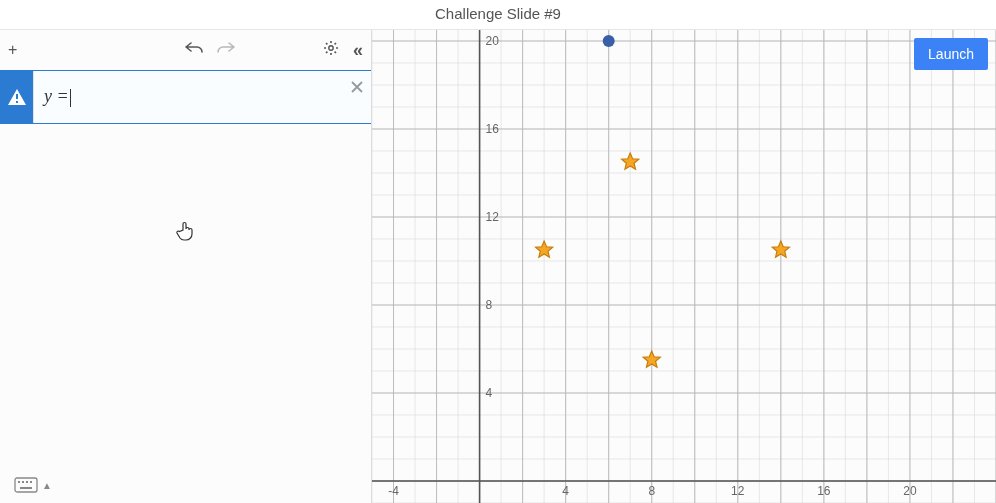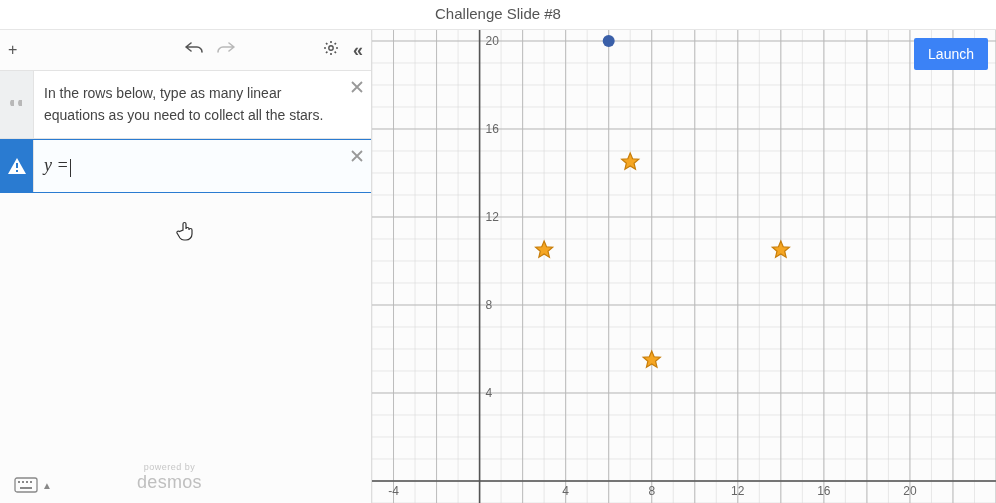--- a/index.html
+++ b/index.html
@@ -147,21 +147,21 @@
       font-size: 18px;
       color: #333;
       pointer-events: none;
       z-index: 50;
     }
   </style>
 </head>
 <body>
 
 <div class="header">
-  <span>Challenge Slide #8</span>
+  <span>Challenge Slide #9</span>
 </div>
 
 <div class="main">
   <div class="sidebar">
     <div class="toolbar">
       <div class="toolbar-left">
         <span class="icon plus-icon">+</span>
       </div>
       <div class="toolbar-right">
         <span class="icon">
@@ -178,33 +178,20 @@
         <span class="icon">
           <svg width="16" height="16" viewBox="0 0 16 16">
               <circle cx="8" cy="8" r="2.2" fill="none" stroke="#555" stroke-width="1.4"></circle>
               <path d="M8 1v2M8 13v2M1 8h2M13 8h2M3 3l1.4 1.4M11.6 11.6L13 13M13 3l-1.4 1.4M4.4 11.6L3 13" stroke="#555" stroke-width="1.6"></path>
             </svg>
         </span>
         <span class="icon" style="font-size:18px;font-weight:bold">«</span>
       </div>
     </div>
 
-    <div class="row">
-      <div class="row-gutter">
-        <svg width="16" height="14" viewBox="0 0 16 14">
-            <path d="M2 2 Q0 5 2 8 L5 8 L5 2 Z M10 2 Q8 5 10 8 L13 8 L13 2 Z" fill="#b8b8b8"></path>
-          </svg>
-      </div>
-      <div class="row-content">In the rows below, type as many linear equations as you need to collect all the stars.</div>
-      <span class="row-close">
-        <svg width="12" height="12" viewBox="0 0 12 12">
-            <path d="M1 1 L11 11 M11 1 L1 11" stroke="#999" stroke-width="1.8"></path>
-          </svg>
-      </span>
-    </div>
 
     <div class="row active">
       <div class="row-gutter">
         <div class="warn-badge">
           <svg width="20" height="18" viewBox="0 0 20 18">
               <path d="M10 1 L19 17 L1 17 Z" fill="#fff"></path>
               <rect x="9" y="6" width="2" height="5" fill="#2a7bd1"></rect>
               <rect x="9" y="13" width="2" height="2" fill="#2a7bd1"></rect>
             </svg>
         </div>
@@ -223,24 +210,20 @@
       <div class="keyboard-toggle">
         <svg width="24" height="16" viewBox="0 0 24 16">
             <rect x="1" y="1" width="22" height="14" rx="2" fill="none" stroke="#888" stroke-width="1.3"></rect>
             <rect x="4" y="4" width="2" height="2" fill="#888"></rect>
             <rect x="8" y="4" width="2" height="2" fill="#888"></rect>
             <rect x="12" y="4" width="2" height="2" fill="#888"></rect>
             <rect x="16" y="4" width="2" height="2" fill="#888"></rect>
             <rect x="6" y="10" width="12" height="2" fill="#888"></rect>
           </svg>
         <span style="font-size:10px">▲</span>
-      </div>
-      <div class="branding">
-        <div class="powered">powered by</div>
-        <div class="logo">desmos</div>
       </div>
       <div style="width:30px"></div>
     </div>
   </div>
 
   <div class="graph-wrap">
     <svg class="graph" id="graph-svg" viewBox="0 0 624 473">
         <line x1="0" y1="0" x2="0" y2="473" stroke="#d8d8d8" stroke-width="0.6"></line>
         <line x1="21.517241379310345" y1="0" x2="21.517241379310345" y2="473" stroke="#d8d8d8" stroke-width="0.6"></line>
         <line x1="43.03448275862069" y1="0" x2="43.03448275862069" y2="473" stroke="#d8d8d8" stroke-width="0.6"></line>

